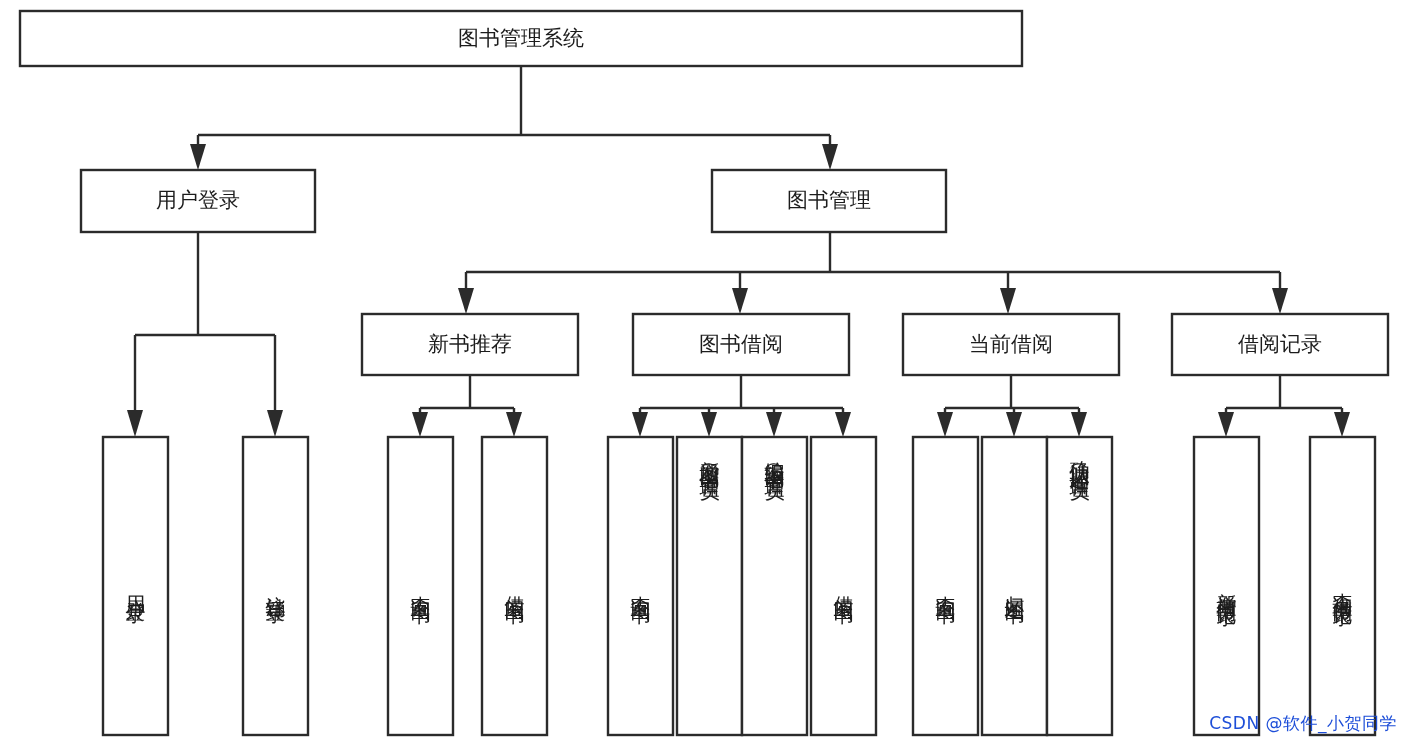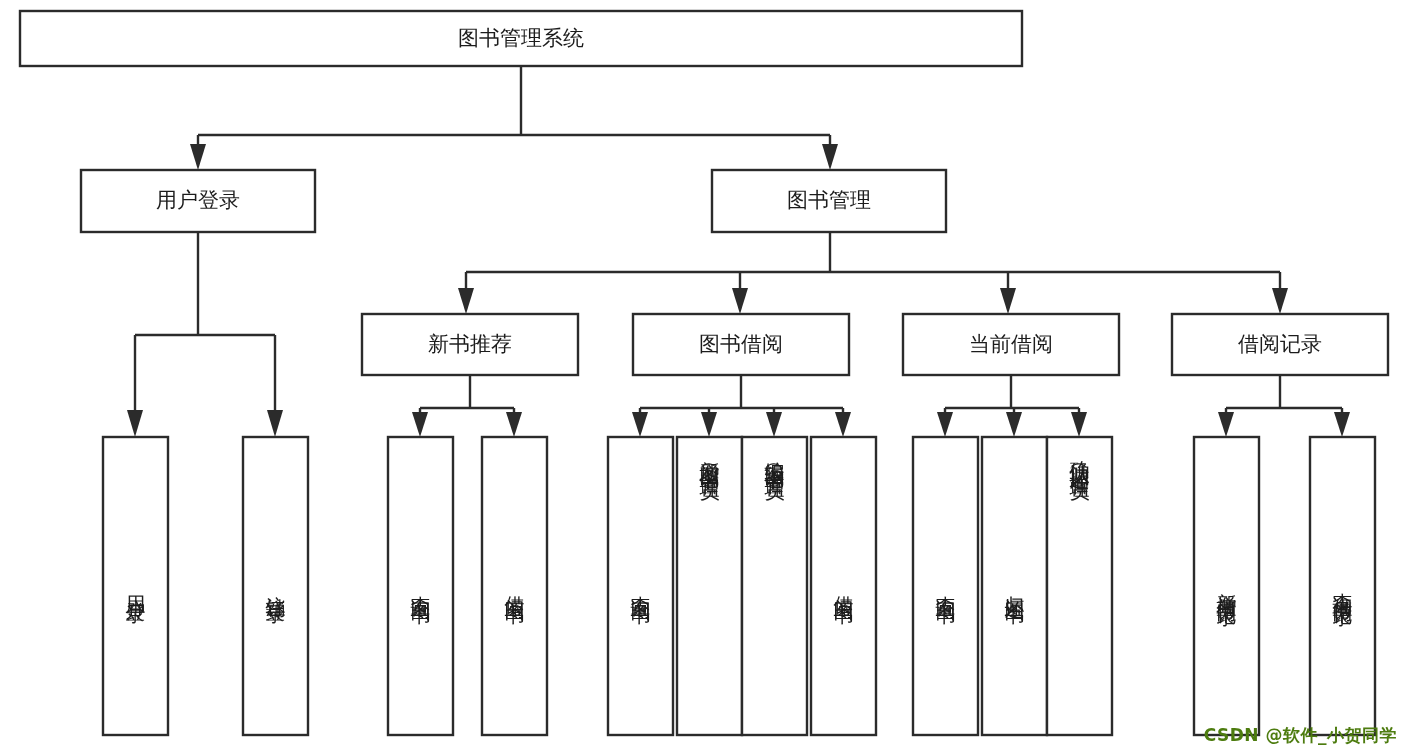--- a/index.html
+++ b/index.html
@@ -62,27 +62,26 @@
     font-family: "DejaVu Sans", "Liberation Sans", sans-serif;
     font-size: 20px;
     line-height: 1.06;
     letter-spacing: 3px;
     color: #1c1c1c;
     white-space: nowrap;
   }
   #watermark {
     position: absolute;
     right: 8px;
-    bottom: 0;
+    bottom: 12px;
     font-family: "DejaVu Sans", "Liberation Sans", sans-serif;
     font-size: 17px;
-    color: #4d7c0f;
+    color: #1d4ed8;
     letter-spacing: 0.5px;
     white-space: nowrap;
-    font-weight: bold;
   }
 </style>
 </head>
 <body>
 
 <div id="diagram-root">
 
   <svg id="tree-svg" viewBox="0 0 1405 747" xmlns="http://www.w3.org/2000/svg">
 
     <g>

